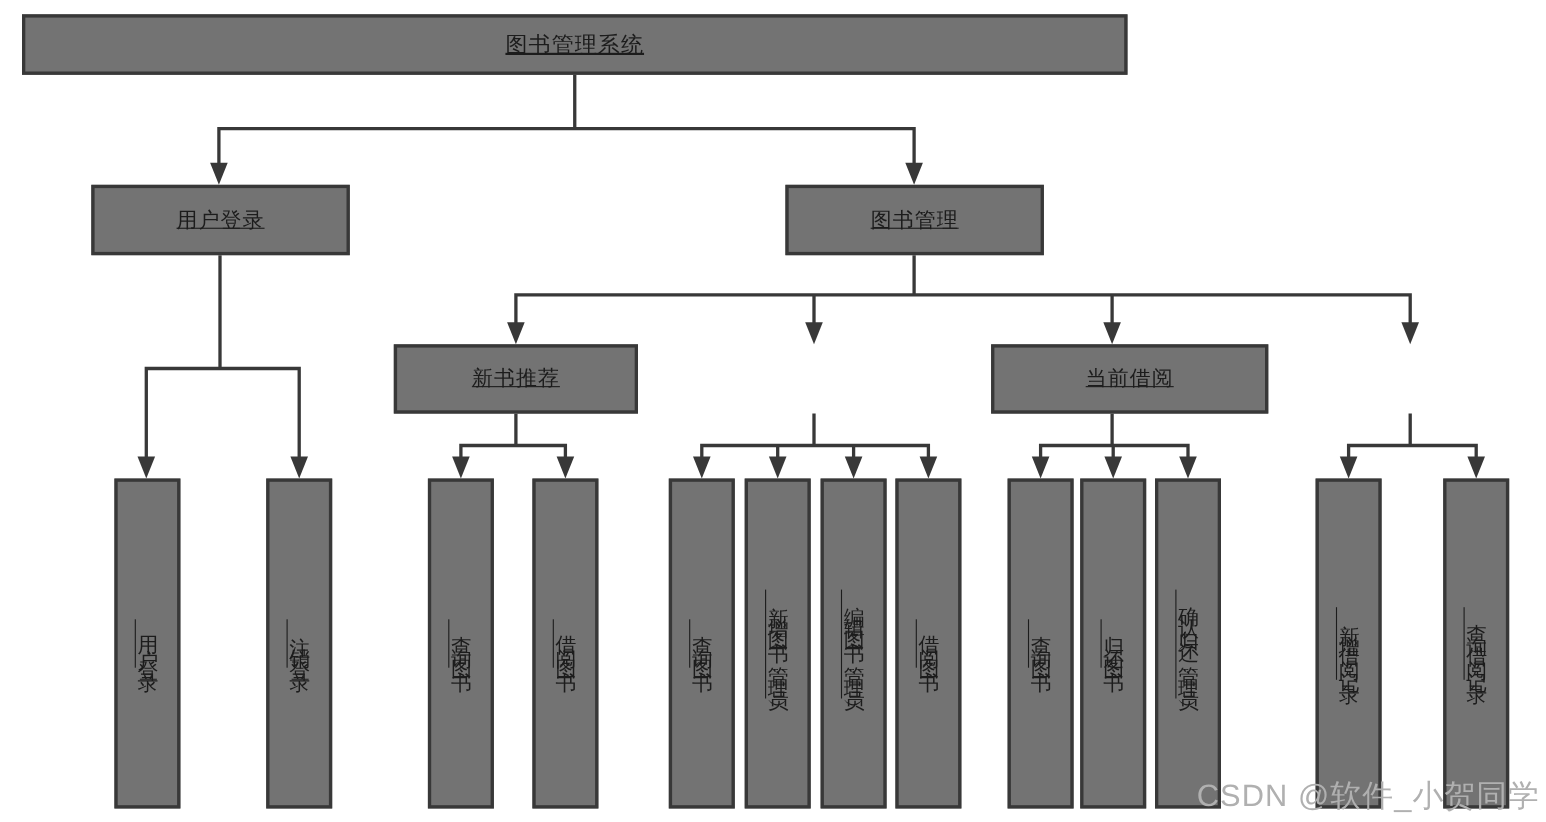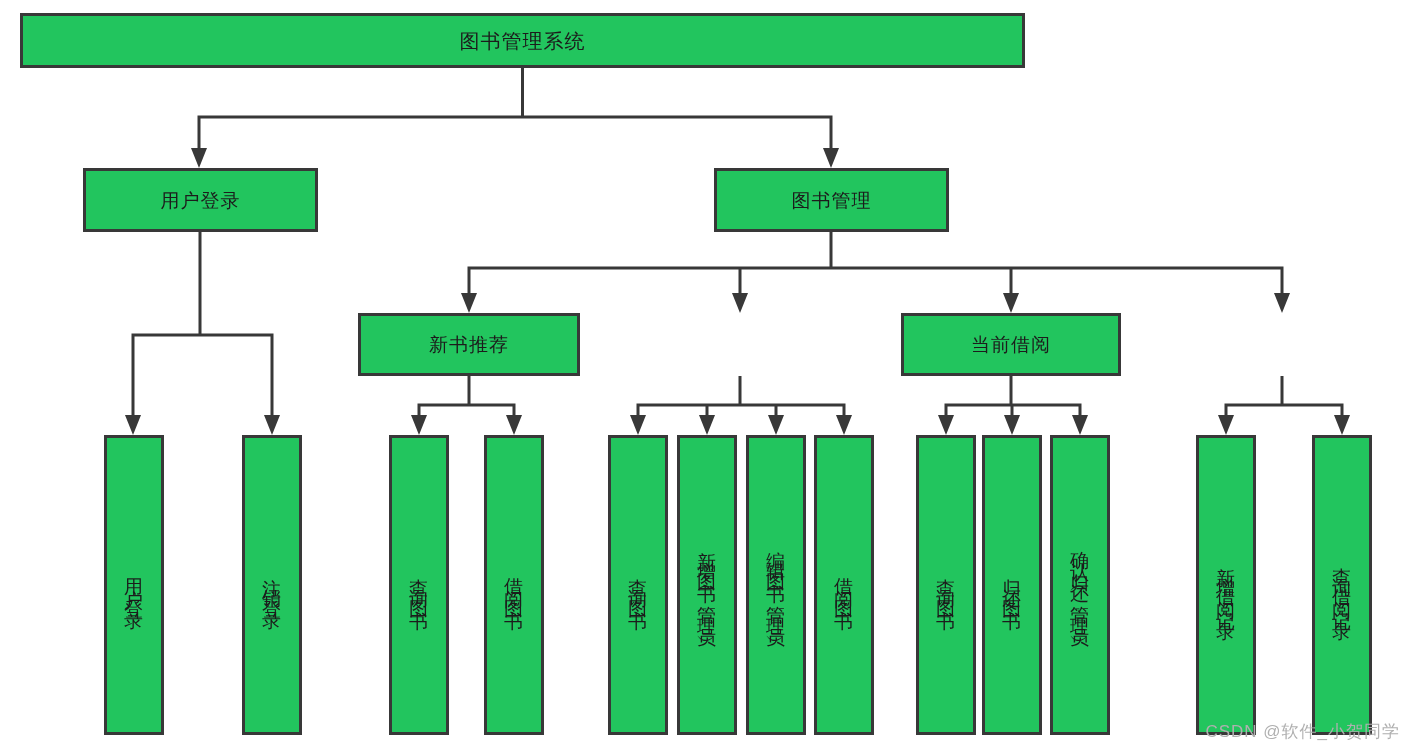--- a/index.html
+++ b/index.html
@@ -19,61 +19,62 @@
     position: absolute;
     left: 0;
     top: 0;
     width: 1405px;
     height: 747px;
     pointer-events: none;
   }
   .box {
     position: absolute;
     box-sizing: border-box;
-    background: #22c55e;
+    background: #737373;
     border: 3px solid #383838;
     color: #1c1c1c;
     display: flex;
     align-items: center;
     justify-content: center;
     font-size: 19px;
     line-height: 1;
     letter-spacing: 1px;
     white-space: nowrap;
+    text-decoration: underline;
   }
   
   .b-root { left: 20px; top: 13px; width: 1005px; height: 55px; font-size: 20px; }
   
   .b-user-login { left: 83px;  top: 168px; width: 235px; height: 64px; }
   .b-book-mgmt  { left: 714px; top: 168px; width: 235px; height: 64px; }
   
   .b-l3 { top: 313px; height: 63px; }
   .b-new-book       { left: 358px;  width: 222px; }
   .b-book-borrow    { left: 630px;  width: 220px; }
-  .b-current-borrow { left: 901px;  width: 220px; }
+  .b-current-borrow { left: 901px;  width: 252px; }
   .b-borrow-records { left: 1172px; width: 220px; }
   
   .leaf { top: 435px; height: 300px; width: 60px; }
   .leaf span {
     writing-mode: vertical-rl;
     text-orientation: upright;
     letter-spacing: 11px;
     font-size: 19px;
     line-height: 1;
   }
   .x-u1 { left: 104px; }  .x-u2 { left: 242px; }
   .x-n1 { left: 389px; }  .x-n2 { left: 484px; }
   .x-b1 { left: 608px; }  .x-b2 { left: 677px; }  .x-b3 { left: 746px; }  .x-b4 { left: 814px; }
   .x-c1 { left: 916px; }  .x-c2 { left: 982px; }  .x-c3 { left: 1050px; }
   .x-r1 { left: 1196px; } .x-r2 { left: 1312px; }
   .watermark {
     position: absolute;
     right: 5px;
     bottom: 4px;
-    font-size: 17px;
+    font-size: 28px;
     color: #b0b0b0;
     letter-spacing: 1px;
     white-space: nowrap;
   }
 </style>
 </head>
 <body>
 
 <div id="canvas">
 

